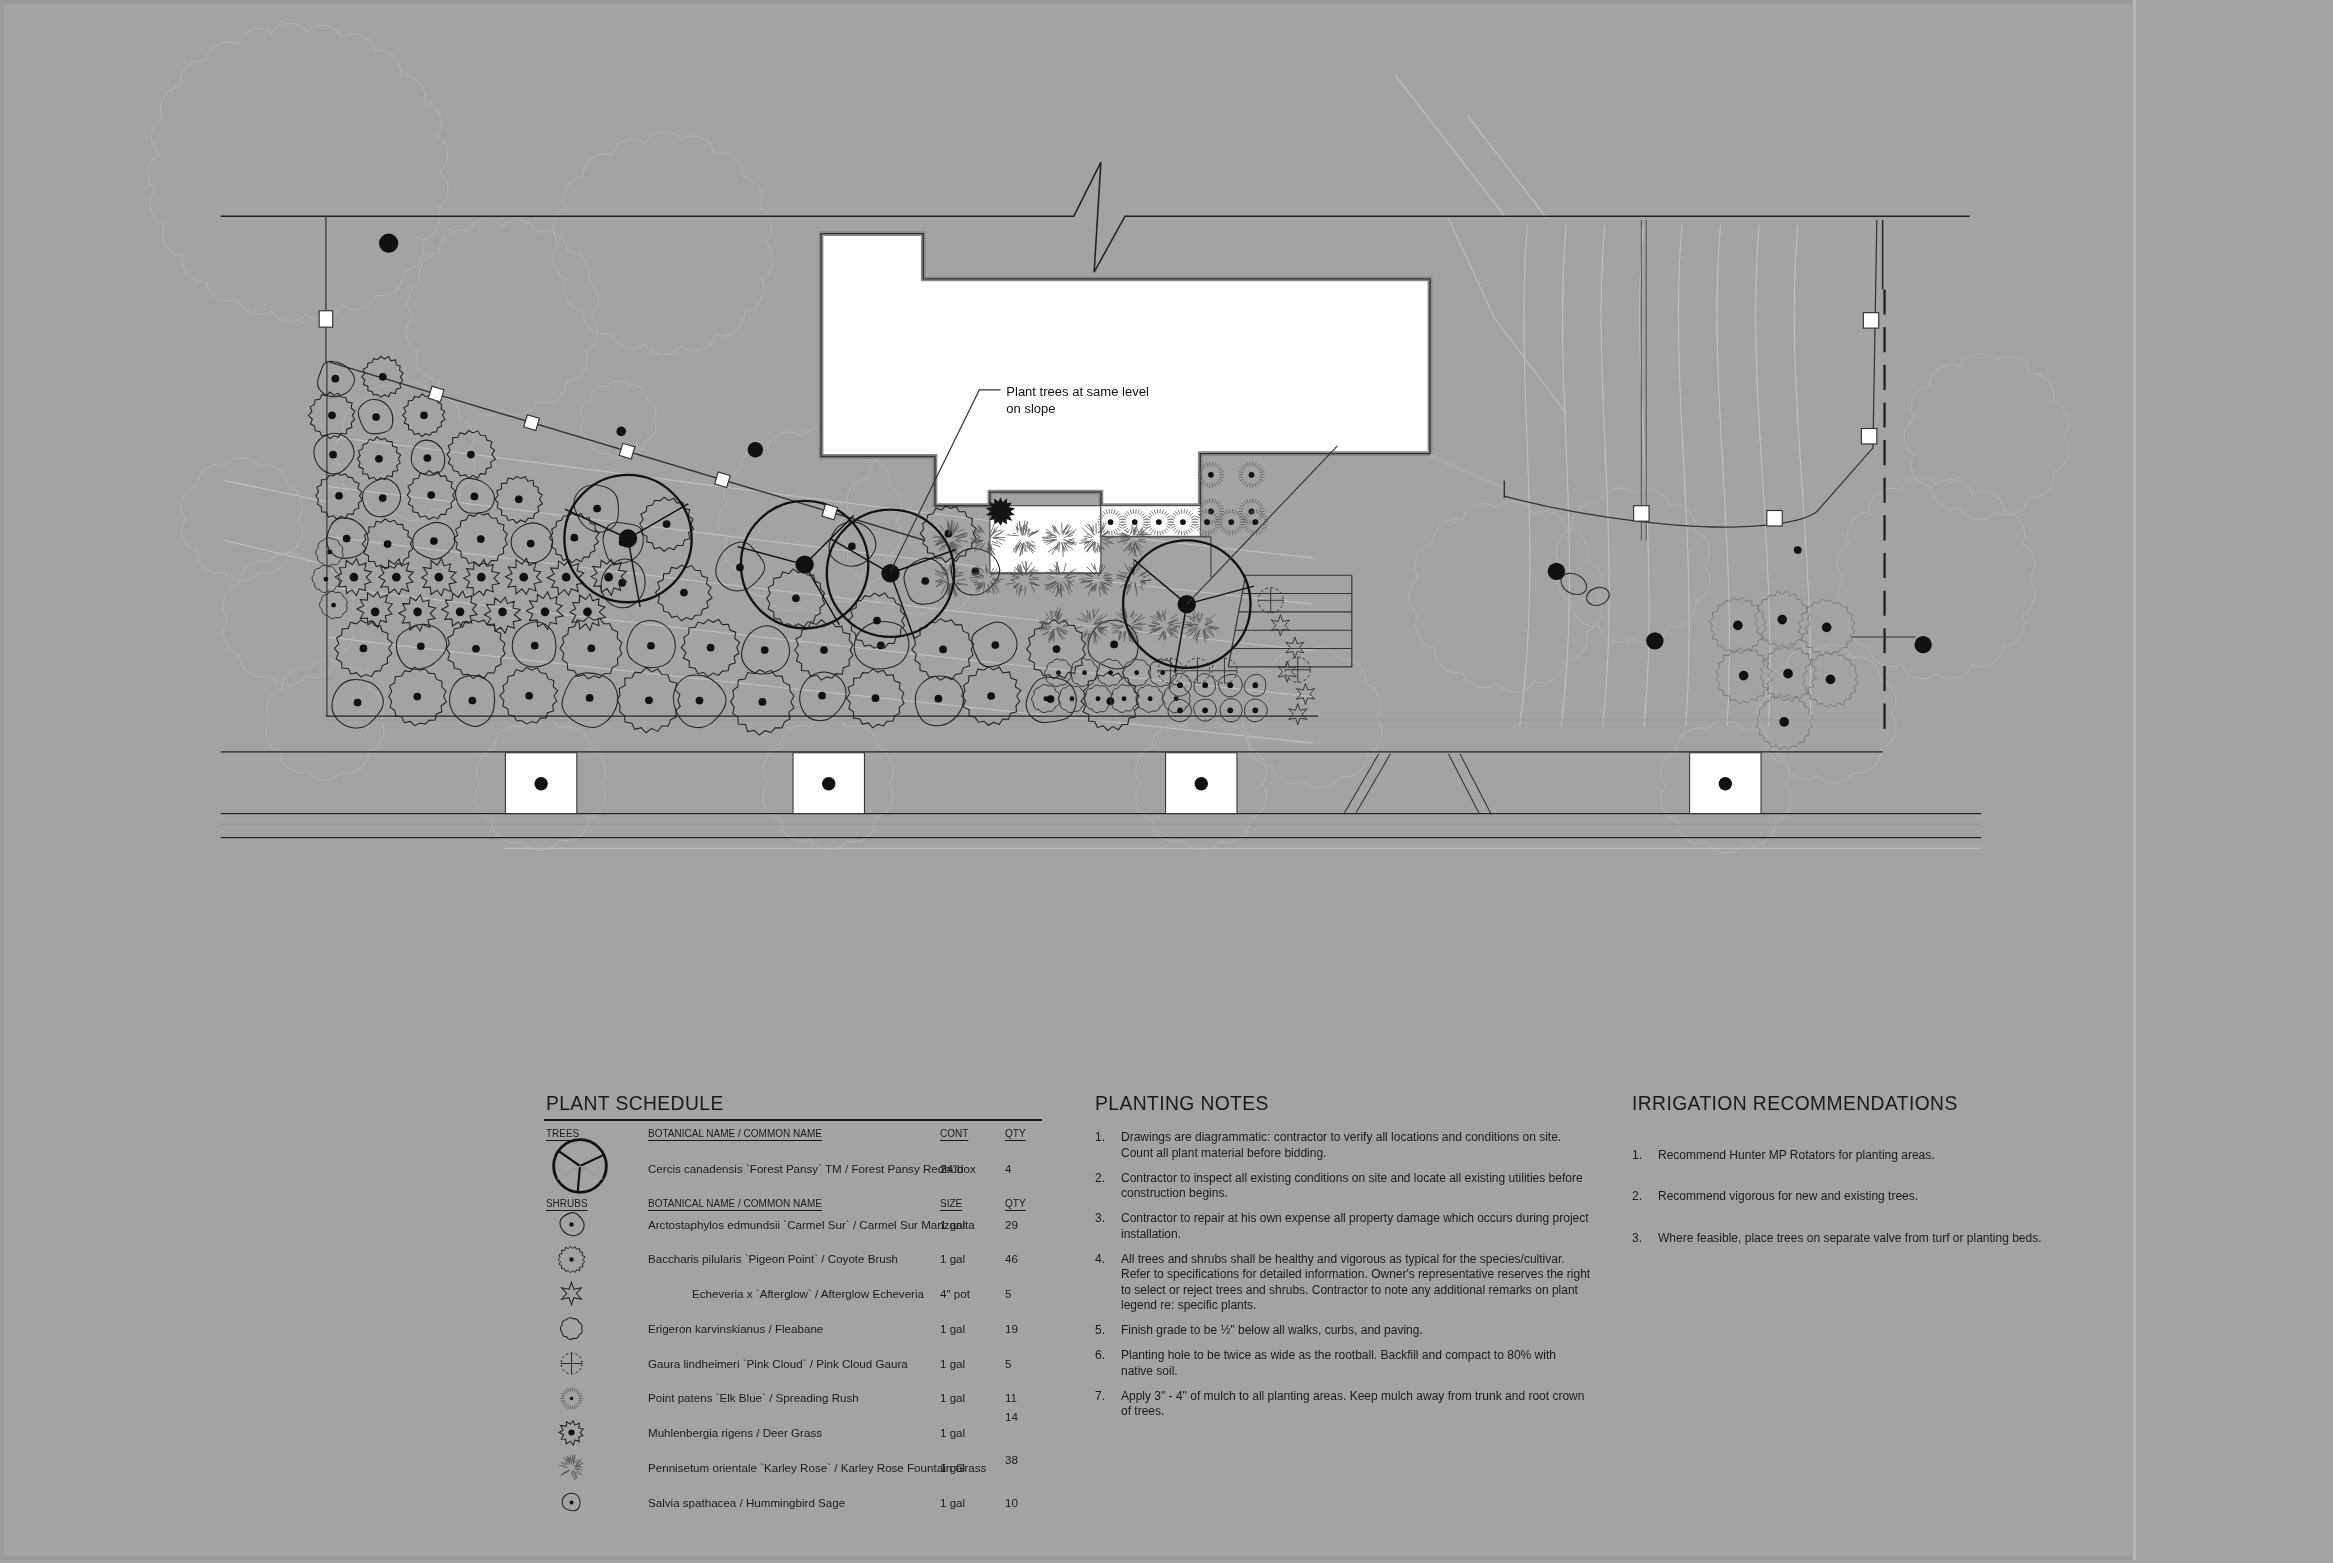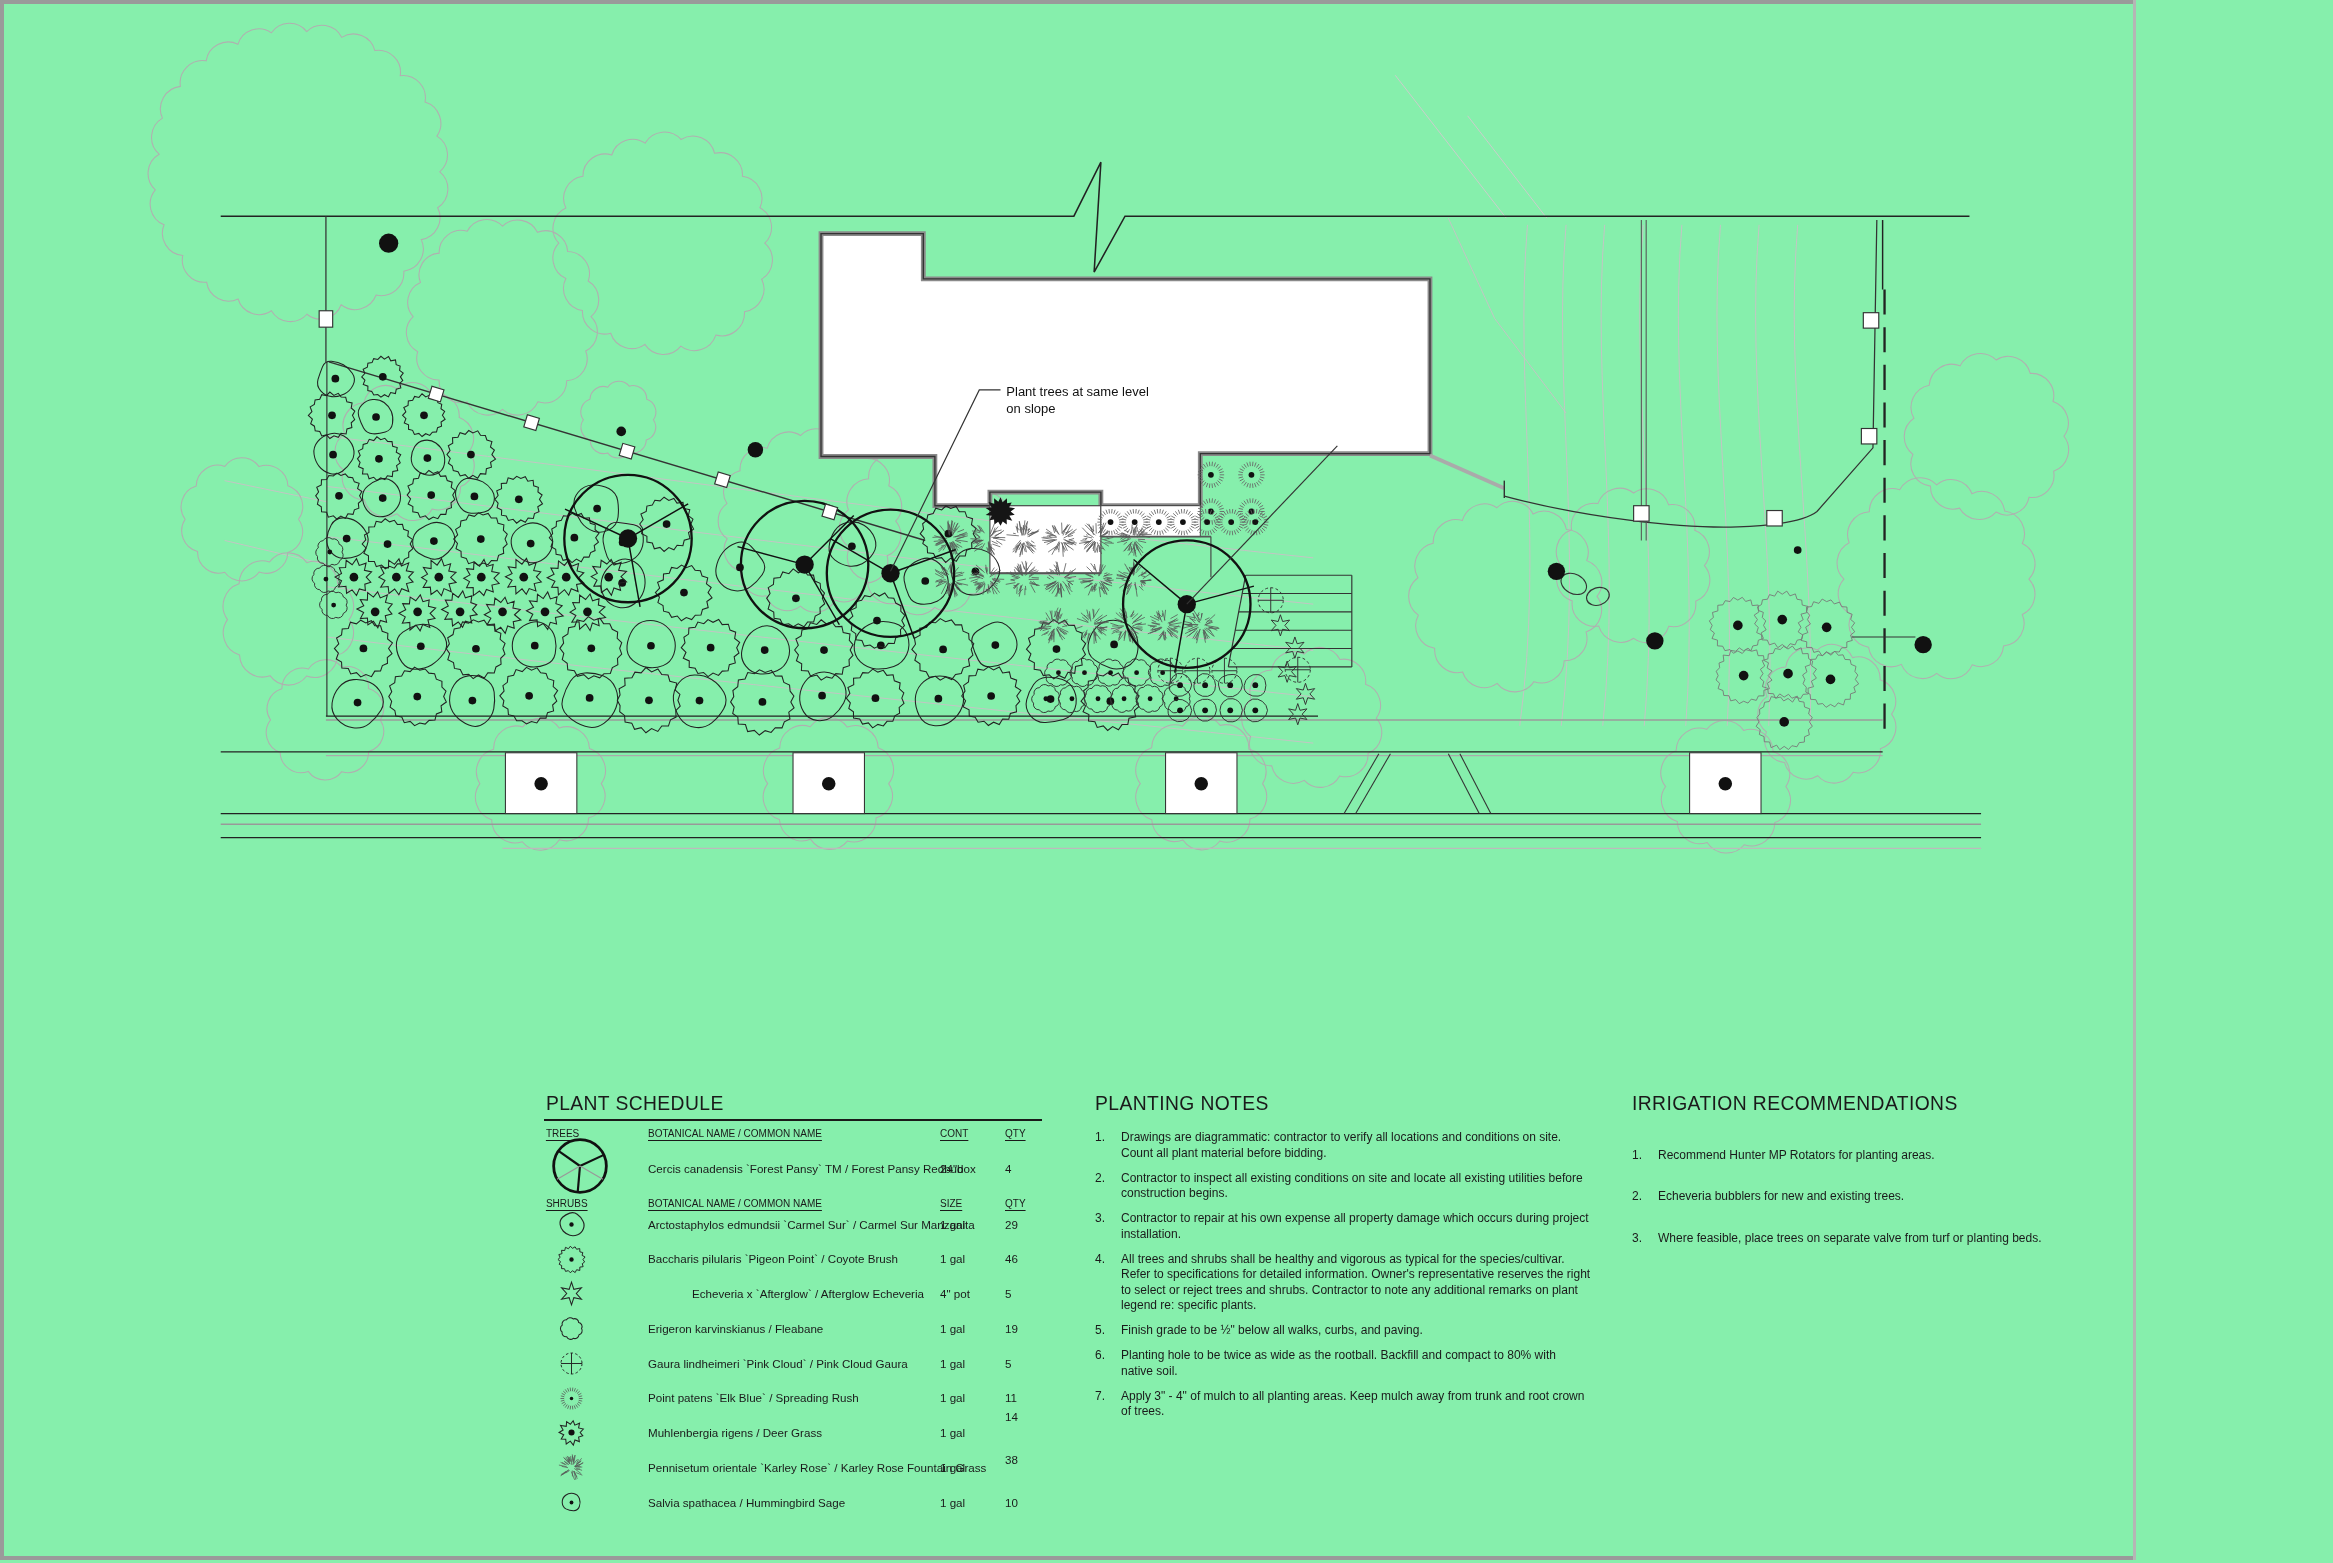--- a/index.html
+++ b/index.html
@@ -1,17 +1,17 @@
 <!DOCTYPE html>
 <html><head>
 <meta charset="utf-8">
 <style>
   html,body{margin:0;padding:0;background:#ffffff;}
   body{font-family:"Liberation Sans", sans-serif;color:#1a1a1a;}
-  .sheet{position:relative;width:2334px;height:1563px;background:#86efac;overflow:hidden;}
+  .sheet{position:relative;width:2334px;height:1563px;background:#a3a3a3;overflow:hidden;}
   .border-bar{position:absolute;background:#9a9a9a;}
   #plan-svg{position:absolute;left:0;top:0;}
   .block{position:absolute;}
   .blk-title{font-size:19.3px;letter-spacing:0.4px;white-space:nowrap;}
   .rule{position:absolute;height:1.9px;background:#1a1a1a;}
   .hdr{position:absolute;font-size:10px;text-decoration:underline;text-underline-offset:2.9px;white-space:nowrap;}
   .cell{position:absolute;font-size:11.6px;white-space:nowrap;}
   .note-item{position:relative;padding-left:26px;font-size:12px;line-height:15.4px;margin-bottom:9.7px;}
   .note-num{position:absolute;left:0;top:0;}
   .irr-item{position:relative;padding-left:26px;font-size:12px;line-height:15.4px;margin-bottom:26px;white-space:nowrap;}
@@ -525,21 +525,21 @@
         <div class="note-item"><span class="note-num">5.</span><span>Finish grade to be ½" below all walks, curbs, and paving.</span></div>
         <div class="note-item"><span class="note-num">6.</span><span>Planting hole to be twice as wide as the rootball. Backfill and compact to 80% with native soil.</span></div>
         <div class="note-item"><span class="note-num">7.</span><span>Apply 3" - 4" of mulch to all planting areas. Keep mulch away from trunk and root crown of trees.</span></div>
       </div>
     </div>
 
   <div id="irrigation" class="block" style="left:1632px;top:1093px;width:579px;">
       <div class="blk-title">IRRIGATION RECOMMENDATIONS</div>
       <div style="margin-top:33px;">
         <div class="irr-item"><span class="note-num">1.</span><span>Recommend Hunter MP Rotators for planting areas.</span></div>
-        <div class="irr-item"><span class="note-num">2.</span><span>Echeveria bubblers for new and existing trees.</span></div>
+        <div class="irr-item"><span class="note-num">2.</span><span>Recommend vigorous for new and existing trees.</span></div>
         <div class="irr-item"><span class="note-num">3.</span><span>Where feasible, place trees on separate valve from turf or planting beds.</span></div>
       </div>
     </div>
 
   <div class="border-bar" style="left:0;top:0;width:2136px;height:3.9px;"></div>
   <div class="border-bar" style="left:0;top:0;width:3.9px;height:1560px;"></div>
   <div class="border-bar" style="left:0;top:1556px;width:2136px;height:3.9px;"></div>
   <div class="border-bar" style="left:2133px;top:0;width:2.9px;height:1560px;background:#b5b5b5;"></div>
 </div>
 

